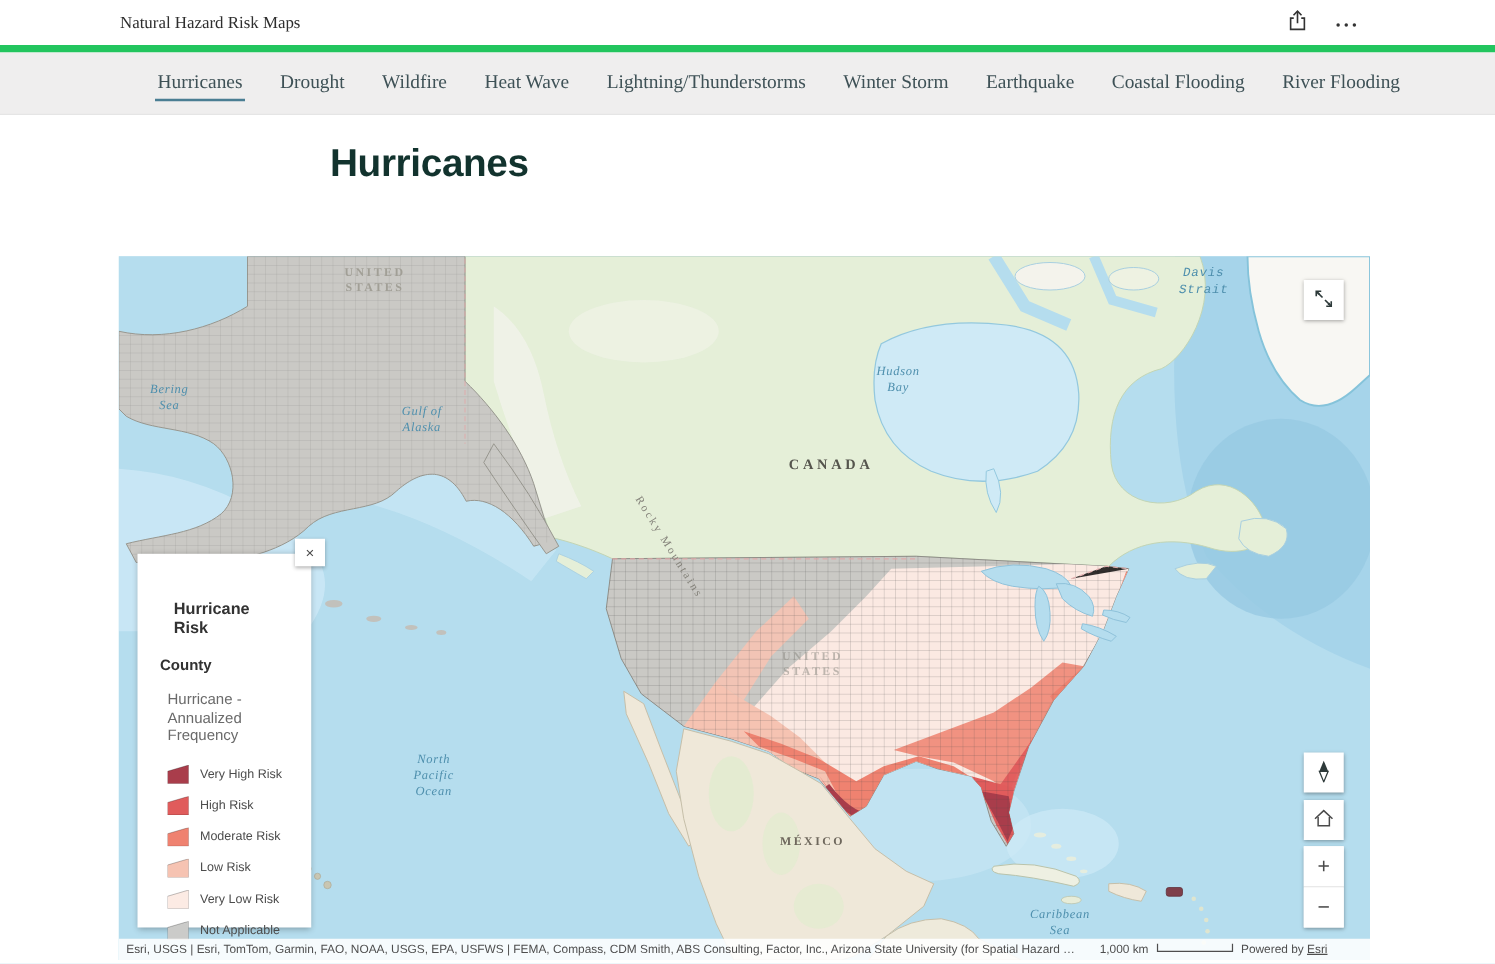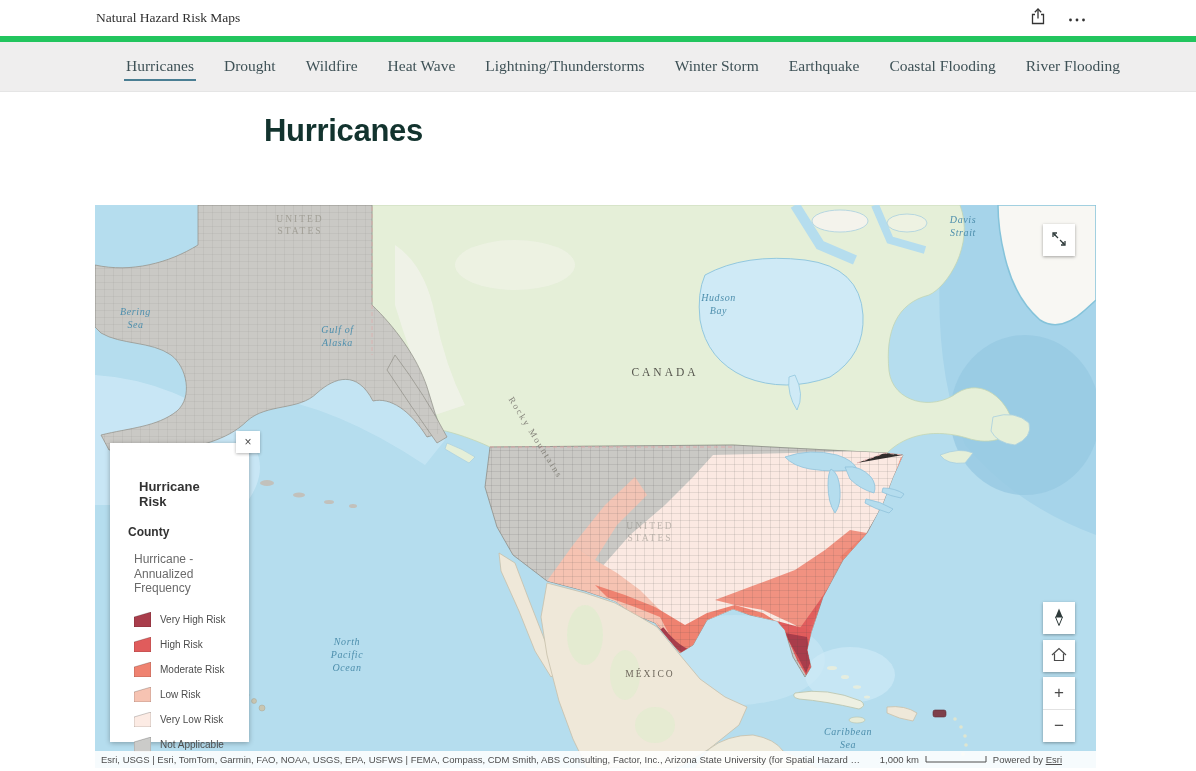--- a/index.html
+++ b/index.html
@@ -25,21 +25,21 @@
        color:#12332e; letter-spacing:-0.3px; font-weight:bold; }
 
   
   .map { position:relative; width:1001px; height:563px; margin:55px 0 0 95px;
          overflow:hidden; background:#b5ddee; }
   .map svg.base { position:absolute; left:0; top:0; }
   .maplabel { position:absolute; text-align:center; pointer-events:none; }
   .water { font-family:"Liberation Serif", serif; font-style:italic; color:#4e8fad;
            font-size:10px; line-height:13px; letter-spacing:0.6px; }
   .country { font-family:"Liberation Serif", serif; color:#55554d; font-size:11.5px;
-             letter-spacing:3px; font-weight:normal; }
+             letter-spacing:3px; font-weight:bold; }
   .country.sub { color:#a19f96; font-size:9.5px; letter-spacing:2px; line-height:12px; }
   .country.faint { color:#8e8c84; opacity:0.55; font-size:9.5px; letter-spacing:2px;
                    line-height:12px; }
   .country.mx { font-size:9.5px; letter-spacing:2px; color:#6e675c; }
   .rocky { font-family:"Liberation Serif", serif; color:#84827a; font-size:9px;
            letter-spacing:2px; transform:rotate(58deg); transform-origin:0 0; white-space:nowrap; }
 
   .map-btn { position:absolute; width:32px; height:32px; background:#fff; border:none;
              box-shadow:0 1px 3px rgba(0,0,0,0.35); display:flex; align-items:center;
              justify-content:center; cursor:pointer; padding:0; }
@@ -251,25 +251,25 @@
       <div>Sea</div>
   </div>
   <div class="maplabel water" style="left:200px; top:118px; width:85px;">
     <div>Gulf of</div>
       <div>Alaska</div>
   </div>
   <div class="maplabel water" style="left:586px; top:86px; width:75px;">
     <div>Hudson</div>
       <div>Bay</div>
   </div>
-  <div class="maplabel water" style="left:833px; top:8px; width:70px;">
+  <div class="maplabel water" style="left:833px; top:8px; width:70px;font-family:Liberation Mono, monospace;">
     <div>Davis</div>
       <div>Strait</div>
   </div>
-  <div class="maplabel water" style="left:212px; top:396px; width:80px;margin-top:34px;">
+  <div class="maplabel water" style="left:212px; top:396px; width:80px;">
     <div>North</div>
       <div>Pacific</div>
       <div>Ocean</div>
   </div>
   <div class="maplabel water" style="left:708px; top:520px; width:90px;">
     <div>Caribbean</div>
       <div>Sea</div>
   </div>
   <div class="maplabel rocky" style="left:420px; top:190px;">Rocky Mountains</div>
 

